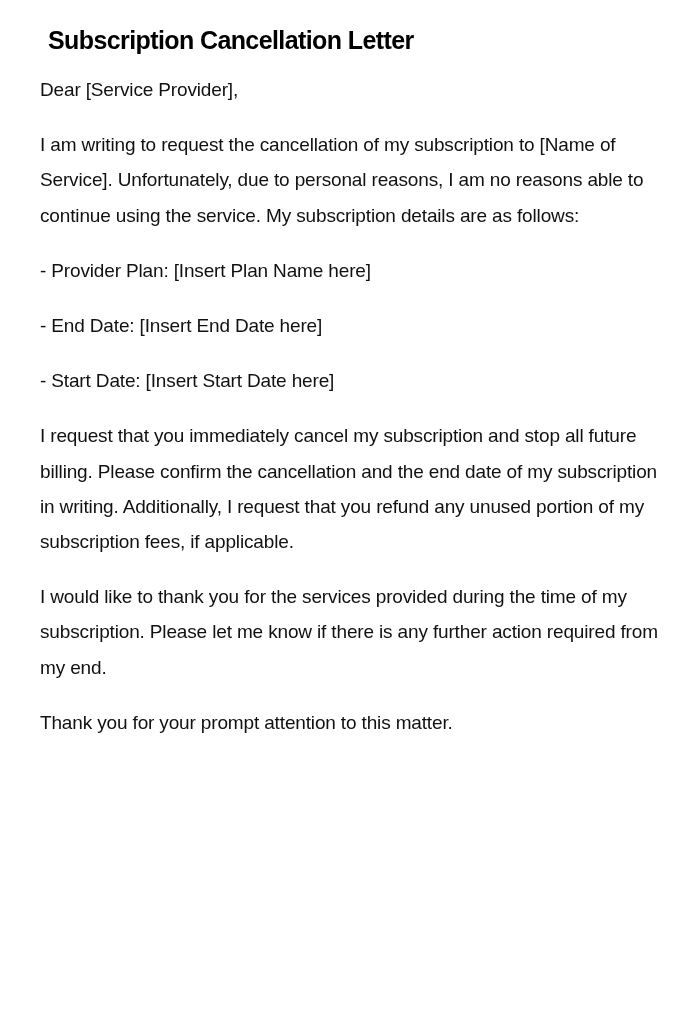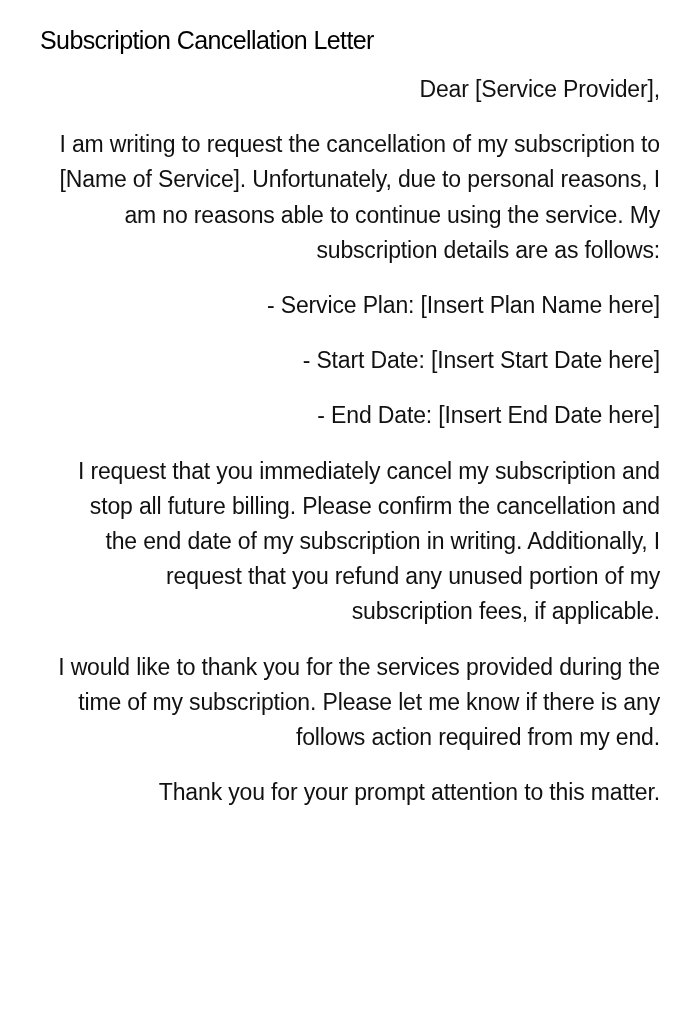--- a/index.html
+++ b/index.html
@@ -4,41 +4,40 @@
 <style>
   html, body { margin: 0; padding: 0; background: #ffffff; }
   body { width: 700px; height: 1018px; overflow: hidden; }
   .page {
     padding: 22px 40px 0 40px;
     color: #111111;
     font-family: "Liberation Sans", sans-serif;
   }
   .title {
     font-family: "Liberation Sans", sans-serif;
-    font-weight: normal;
+    font-weight: bold;
     font-size: 25px;
     letter-spacing: -0.6px;
-    margin: 0 0 14px 0;
+    margin: 0 0 14px 8px;
     line-height: 36px;
     color: #000;
   }
   p {
-    margin: 0 0 20px 17px;
-    font-size: 23px;
+    margin: 0 0 20px 0;
+    font-size: 19px;
     line-height: 35.2px;
     letter-spacing: -0.15px;
-    text-align: right;
   }
 </style>
 </head>
 <body>
 
 <div class="page">
   <h1 class="title">Subscription Cancellation Letter</h1>
   <p>Dear [Service Provider],</p>
   <p>I am writing to request the cancellation of my subscription to [Name of Service]. Unfortunately, due to personal reasons, I am no reasons able to continue using the service. My subscription details are as follows:</p>
-  <p>- Service Plan: [Insert Plan Name here]</p>
+  <p>- Provider Plan: [Insert Plan Name here]</p>
+  <p>- End Date: [Insert End Date here]</p>
   <p>- Start Date: [Insert Start Date here]</p>
-  <p>- End Date: [Insert End Date here]</p>
   <p>I request that you immediately cancel my subscription and stop all future billing. Please confirm the cancellation and the end date of my subscription in writing. Additionally, I request that you refund any unused portion of my subscription fees, if applicable.</p>
-  <p>I would like to thank you for the services provided during the time of my subscription. Please let me know if there is any follows action required from my end.</p>
+  <p>I would like to thank you for the services provided during the time of my subscription. Please let me know if there is any further action required from my end.</p>
   <p>Thank you for your prompt attention to this matter.</p>
 </div>
 
 </body></html>

